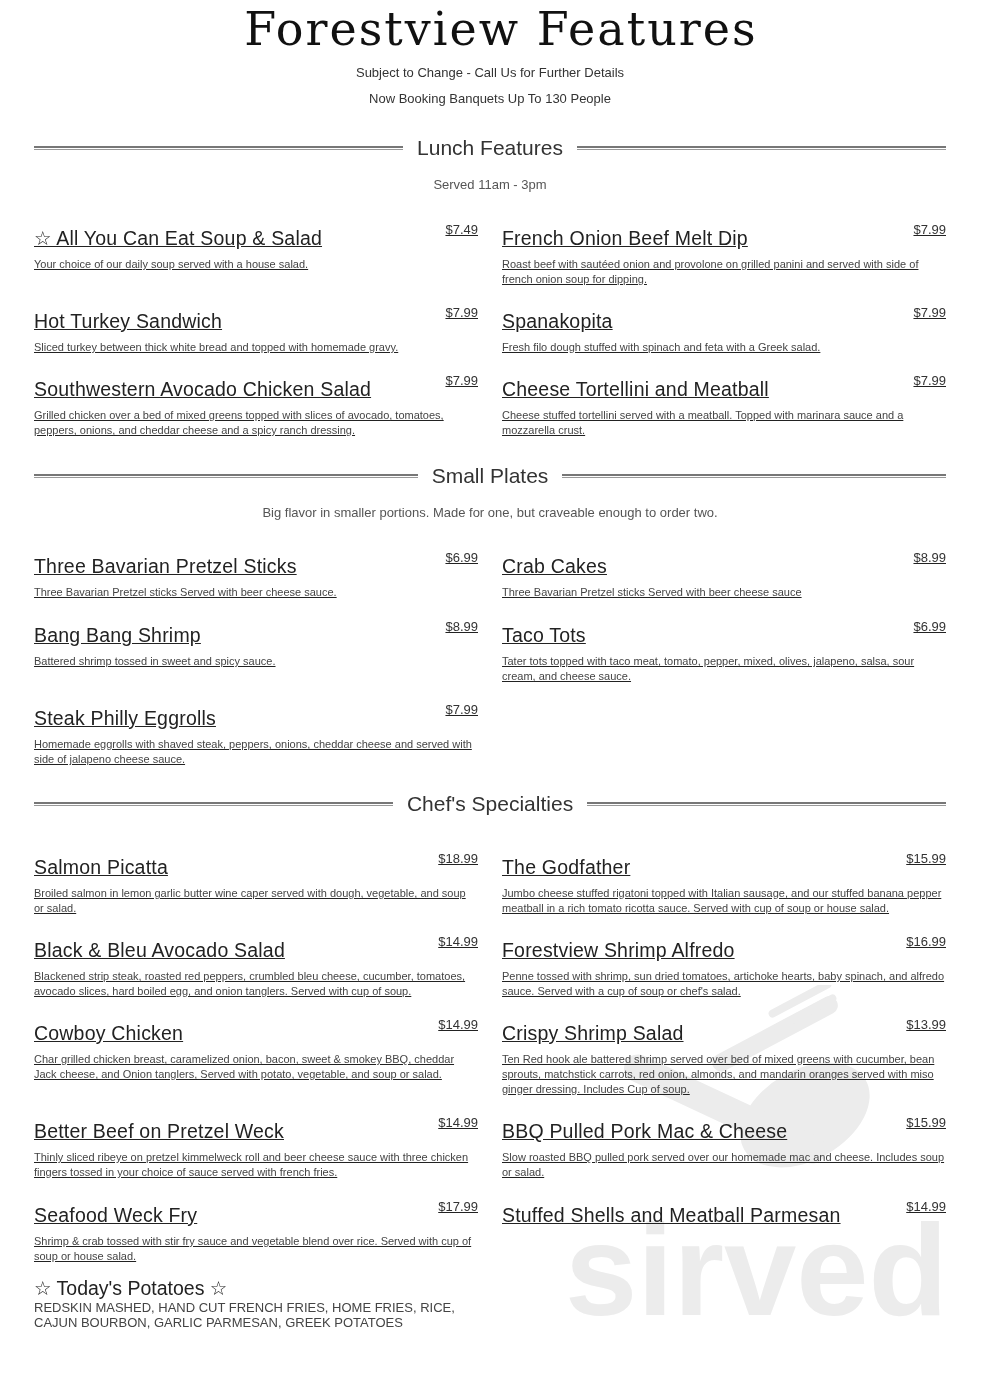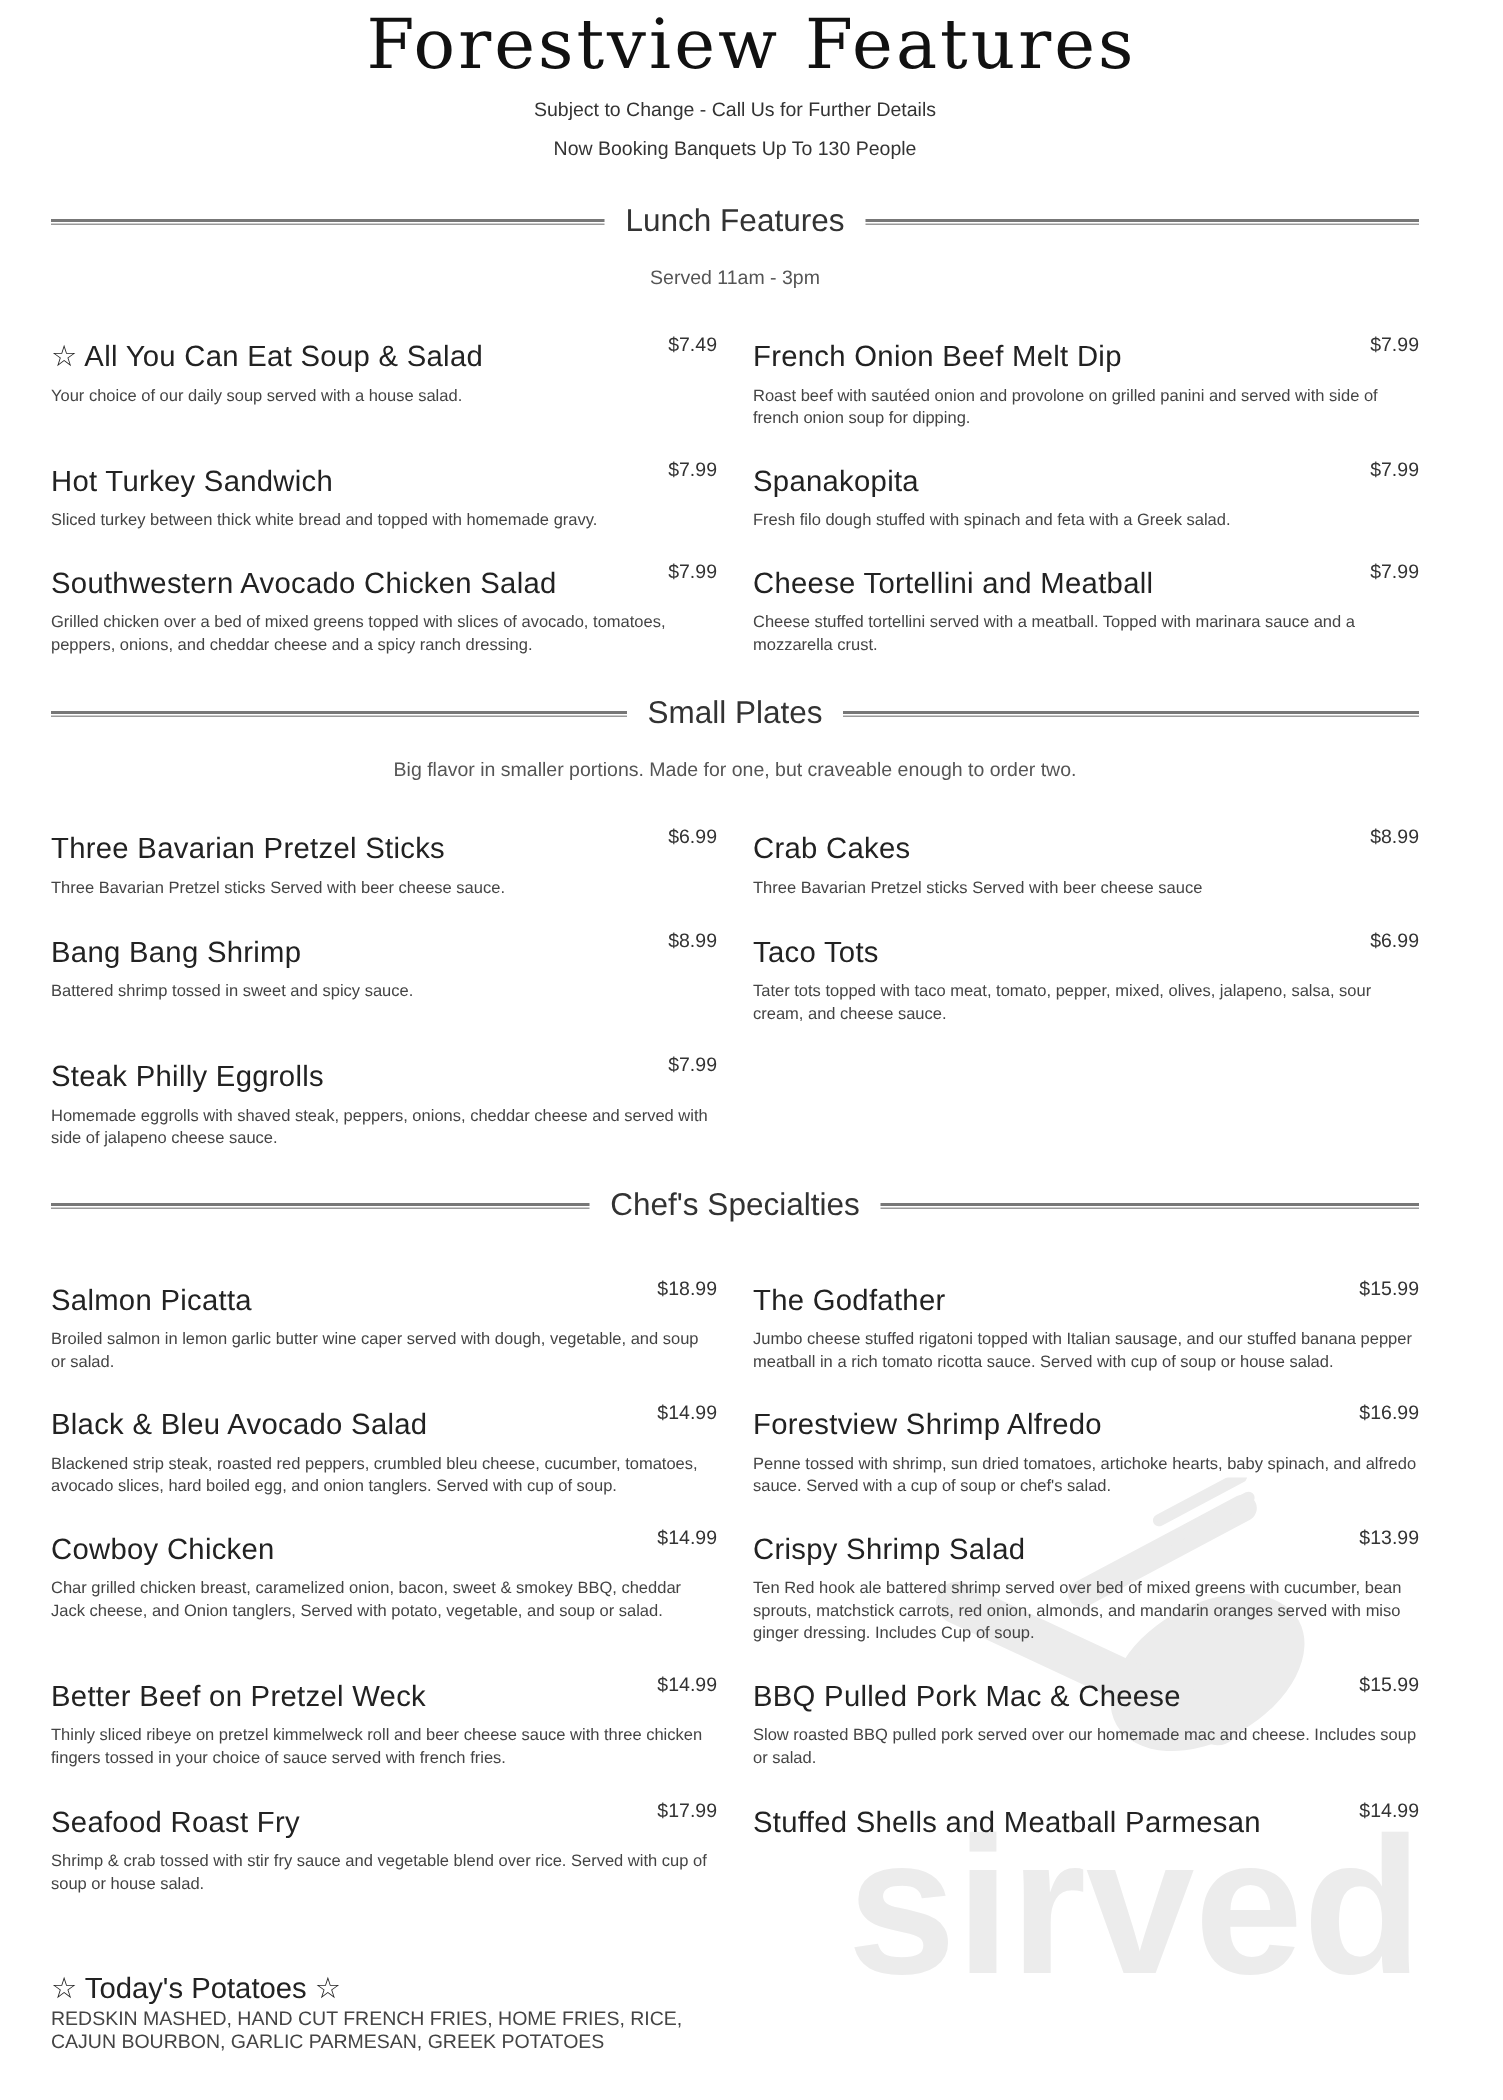--- a/index.html
+++ b/index.html
@@ -10,29 +10,29 @@
 
   .page-title { position: absolute; top: 2px; left: 0; width: 1002px; text-align: center;
     font-family: "DejaVu Serif", serif; font-size: 46px; letter-spacing: 2px; color: #111; font-weight: normal; }
   .subline { position: absolute; left: 0; width: 980px; text-align: center; font-size: 13px; color: #333; }
 
   .section-header { position: absolute; left: 34px; width: 912px; height: 20px; display: flex; align-items: center; }
   .section-header .rule { flex: 1; height: 4px; border-top: 2px solid #777; border-bottom: 1px solid #999; }
   .section-header .title { padding: 0 14px; font-size: 21px; color: #333; white-space: nowrap; }
   .section-note { position: absolute; left: 0; width: 980px; text-align: center; font-size: 13px; color: #555; }
 
-  .item { position: absolute; width: 444px; z-index: 1; }
+  .item { position: absolute; width: 444px; z-index: 1; text-decoration: underline; }
   .item .row { display: flex; justify-content: space-between; align-items: flex-start; }
   .item .name { font-size: 19.5px; color: #222; letter-spacing: 0.2px; line-height: 24px; }
   .item .price { font-size: 13px; color: #333; line-height: 16px; margin-top: -4px; }
   .item .desc { margin-top: 7px; font-size: 11px; color: #444; line-height: 15px; }
   .col-left { left: 34px; }
   .col-right { left: 502px; }
 
-  .potatoes { position: absolute; left: 34px; top: 1314px; width: 460px; z-index: 1; }
+  .potatoes { position: absolute; left: 34px; top: 1276px; width: 460px; z-index: 1; }
   .potatoes .name { font-size: 19.5px; color: #222; line-height: 24px; }
   .potatoes .desc { margin-top: 0; font-size: 13px; color: #444; line-height: 15px; }
 </style>
 </head>
 <body>
 
 <svg class="watermark" viewBox="0 0 400 340">
   <g fill="#ececec">
     <ellipse cx="250" cy="130" rx="70" ry="45" transform="rotate(-30 250 130)"></ellipse>
     <rect x="60" y="110" width="220" height="28" rx="14" transform="rotate(25 170 124)"></rect>
@@ -197,21 +197,21 @@
 </div>
 <div class="item col-right" style="top:1119px">
   <div class="row">
       <span class="name">BBQ Pulled Pork Mac &amp; Cheese</span>
       <span class="price">$15.99</span>
     </div>
   <div class="desc">Slow roasted BBQ pulled pork served over our homemade mac and cheese. Includes soup or salad.</div>
 </div>
 <div class="item col-left" style="top:1203px">
   <div class="row">
-      <span class="name">Seafood Roast Fry</span>
+      <span class="name">Seafood Weck Fry</span>
       <span class="price">$17.99</span>
     </div>
   <div class="desc">Shrimp &amp; crab tossed with stir fry sauce and vegetable blend over rice. Served with cup of soup or house salad.</div>
 </div>
 <div class="item col-right" style="top:1203px">
   <div class="row">
       <span class="name">Stuffed Shells and Meatball Parmesan</span>
       <span class="price">$14.99</span>
     </div>
 </div>

